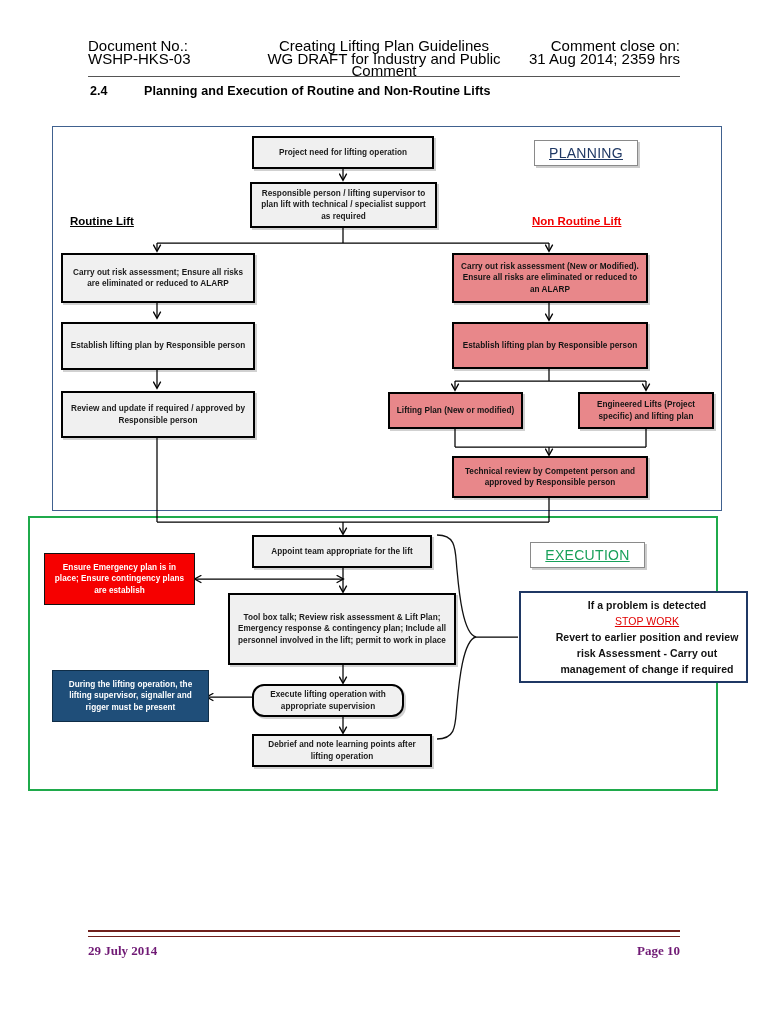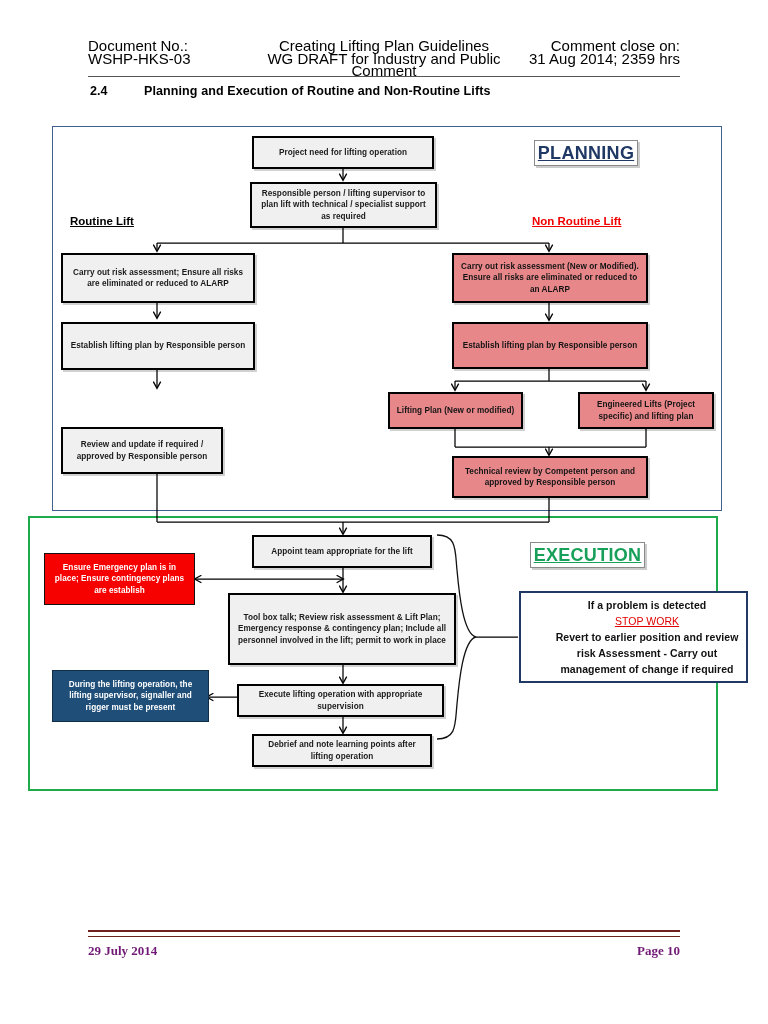--- a/index.html
+++ b/index.html
@@ -136,22 +136,22 @@
     box-sizing: border-box;
     background: #ffffff;
     border: 1.4px solid #8a8a8a;
     box-shadow: 2px 2px 0 rgba(0,0,0,.20);
     display: flex;
     align-items: center;
     justify-content: center;
     z-index: 4;
   }
   .banner span {
-    font-size: 18px;
-    font-weight: bold;
+    font-size: 14px;
+    font-weight: normal;
     text-decoration: underline;
     letter-spacing: .3px;
   }
   .banner-planning  { left: 534px; top: 140px; width: 104px; height: 26px; }
   .banner-planning  span { color: #1f3864; }
   .banner-execution { left: 530px; top: 542px; width: 115px; height: 26px; }
   .banner-execution span { color: #18a05a; }
 
   
   .col-head {
@@ -300,21 +300,21 @@
 </div>
 
 <div class="fbox fbox-grey" style="left:61px; top:253px; width:194px; height:50px;">
   <div class="txt">Carry out risk assessment; Ensure all risks are eliminated or reduced to ALARP</div>
 </div>
 
 <div class="fbox fbox-grey" style="left:61px; top:322px; width:194px; height:48px;">
   <div class="txt">Establish lifting plan by Responsible person</div>
 </div>
 
-<div class="fbox fbox-grey" style="left:61px; top:391px; width:162px; height:47px;margin-top:36px;">
+<div class="fbox fbox-grey" style="left:61px; top:391px; width:194px; height:47px;">
   <div class="txt">Review and update if required / approved by Responsible person</div>
 </div>
 
 <div class="fbox fbox-salmon" style="left:452px; top:253px; width:196px; height:50px;">
   <div class="txt">Carry out risk assessment (New or Modified). Ensure all risks are eliminated or reduced to an ALARP</div>
 </div>
 
 <div class="fbox fbox-salmon" style="left:452px; top:322px; width:196px; height:47px;">
   <div class="txt">Establish lifting plan by Responsible person</div>
 </div>
@@ -340,21 +340,21 @@
 </div>
 
 <div class="fbox fbox-grey" style="left:228px; top:593px; width:228px; height:72px;">
   <div class="txt">Tool box talk; Review risk assessment &amp; Lift Plan; Emergency response &amp; contingency plan; Include all personnel involved in the lift; permit to work in place</div>
 </div>
 
 <div class="fbox fbox-blue" style="left:52px; top:670px; width:157px; height:52px;text-align:center;">
   <div class="txt">During the lifting operation, the lifting supervisor, signaller and rigger must be present</div>
 </div>
 
-<div class="fbox fbox-grey" style="left:237px; top:684px; width:207px; height:33px;">
+<div class="fbox fbox-grey" style="left:252px; top:684px; width:152px; height:33px;border-radius:12px;">
   <div class="txt">Execute lifting operation with appropriate supervision</div>
 </div>
 
 <div class="fbox fbox-grey" style="left:252px; top:734px; width:180px; height:33px;">
   <div class="txt">Debrief and note learning points after lifting operation</div>
 </div>
 
 <div class="fbox fbox-white" style="left:519px; top:591px; width:229px; height:92px;">
   <div class="txt">
     <div>If a problem is detected</div>

